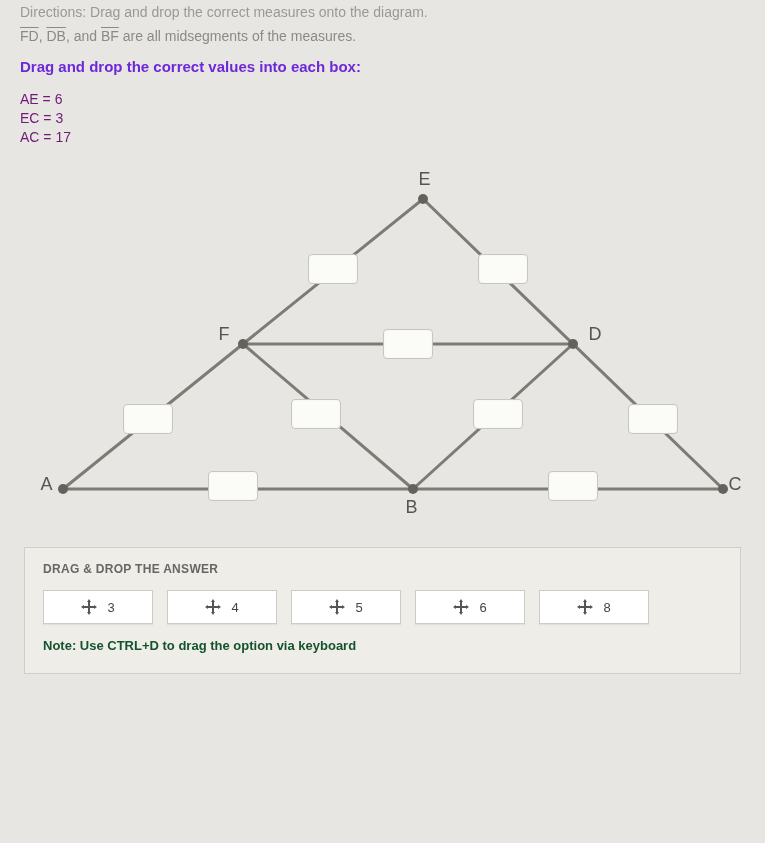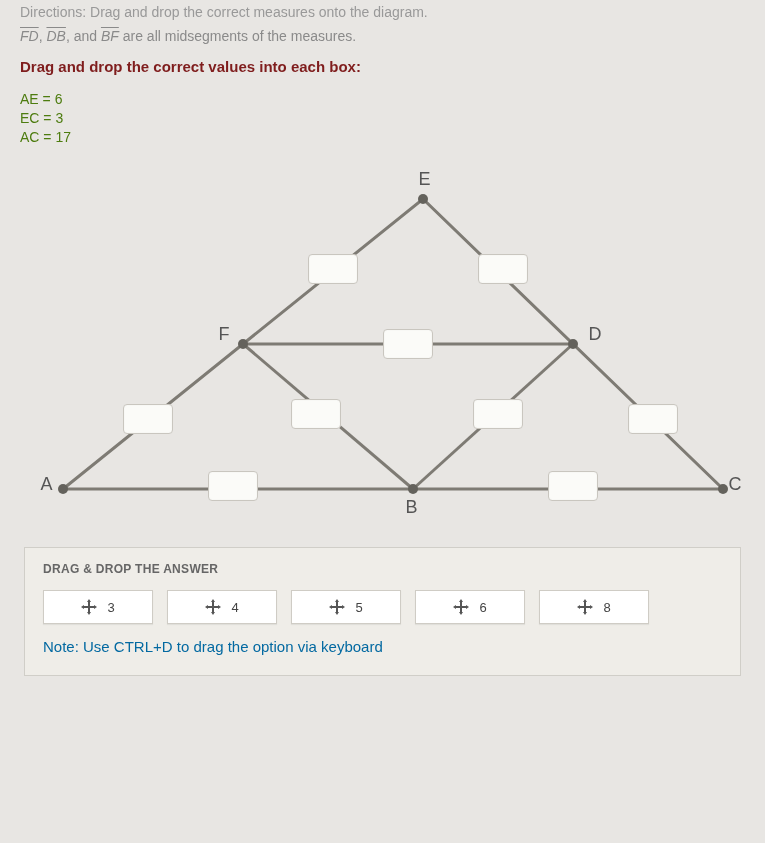--- a/index.html
+++ b/index.html
@@ -15,23 +15,23 @@
   .faded-line {
     color: #999;
     font-size: 14px;
     margin: 4px 0 8px 0;
   }
   .seg-line {
     font-size: 14px;
     color: #8a8a8a;
     margin-bottom: 14px;
   }
-  .seg-line .ol { text-decoration: overline; font-style: italic; }
-  .instruct { font-weight: bold; font-size: 15px; color: #7f1d1d; margin-bottom: 16px; }
-  .given { font-size: 14px; color: #4d7c0f; margin: 3px 0; font-weight: 500; }
+  .seg-line .ol { text-decoration: overline; }
+  .instruct { font-weight: bold; font-size: 15px; color: #6d28d9; margin-bottom: 16px; }
+  .given { font-size: 14px; color: #701a75; margin: 3px 0; font-weight: 500; }
   .diagram-wrap { position: relative; width: 720px; height: 380px; margin: 14px auto 8px auto; }
   .diagram-wrap svg { position: absolute; inset: 0; }
   .vlabel { position:absolute; font-weight:500; font-size:18px; color:#555; }
   .dropzone {
     position:absolute;
     width:50px; height:30px;
     background:#fbfbf8;
     border:1px solid #c9c6bf;
     border-radius:4px;
     box-shadow: inset 0 0 2px rgba(0,0,0,.05);
@@ -48,21 +48,21 @@
     width:110px; height:34px;
     background:#fff;
     border:1px solid #cfccc5;
     display:flex; align-items:center; justify-content:center;
     gap:10px;
     font-size:13px; color:#444;
     box-shadow: 0 1px 1px rgba(0,0,0,.06);
     cursor: grab;
   }
   .chip svg { flex:0 0 auto; }
-  .note { font-size:15px; color:#0369a1; margin-top:14px; }
+  .note { font-size:13px; color:#14532d; margin-top:14px;font-weight:bold; }
 </style>
 </head>
 <body>
 
 <div class="faded-line">Directions: Drag and drop the correct measures onto the diagram.</div>
 
 <div class="seg-line">
   <span class="ol">FD</span>,
   <span class="ol">DB</span><span>, and </span><span class="ol">BF</span><span> are all midsegments of the measures.</span>
 </div>

